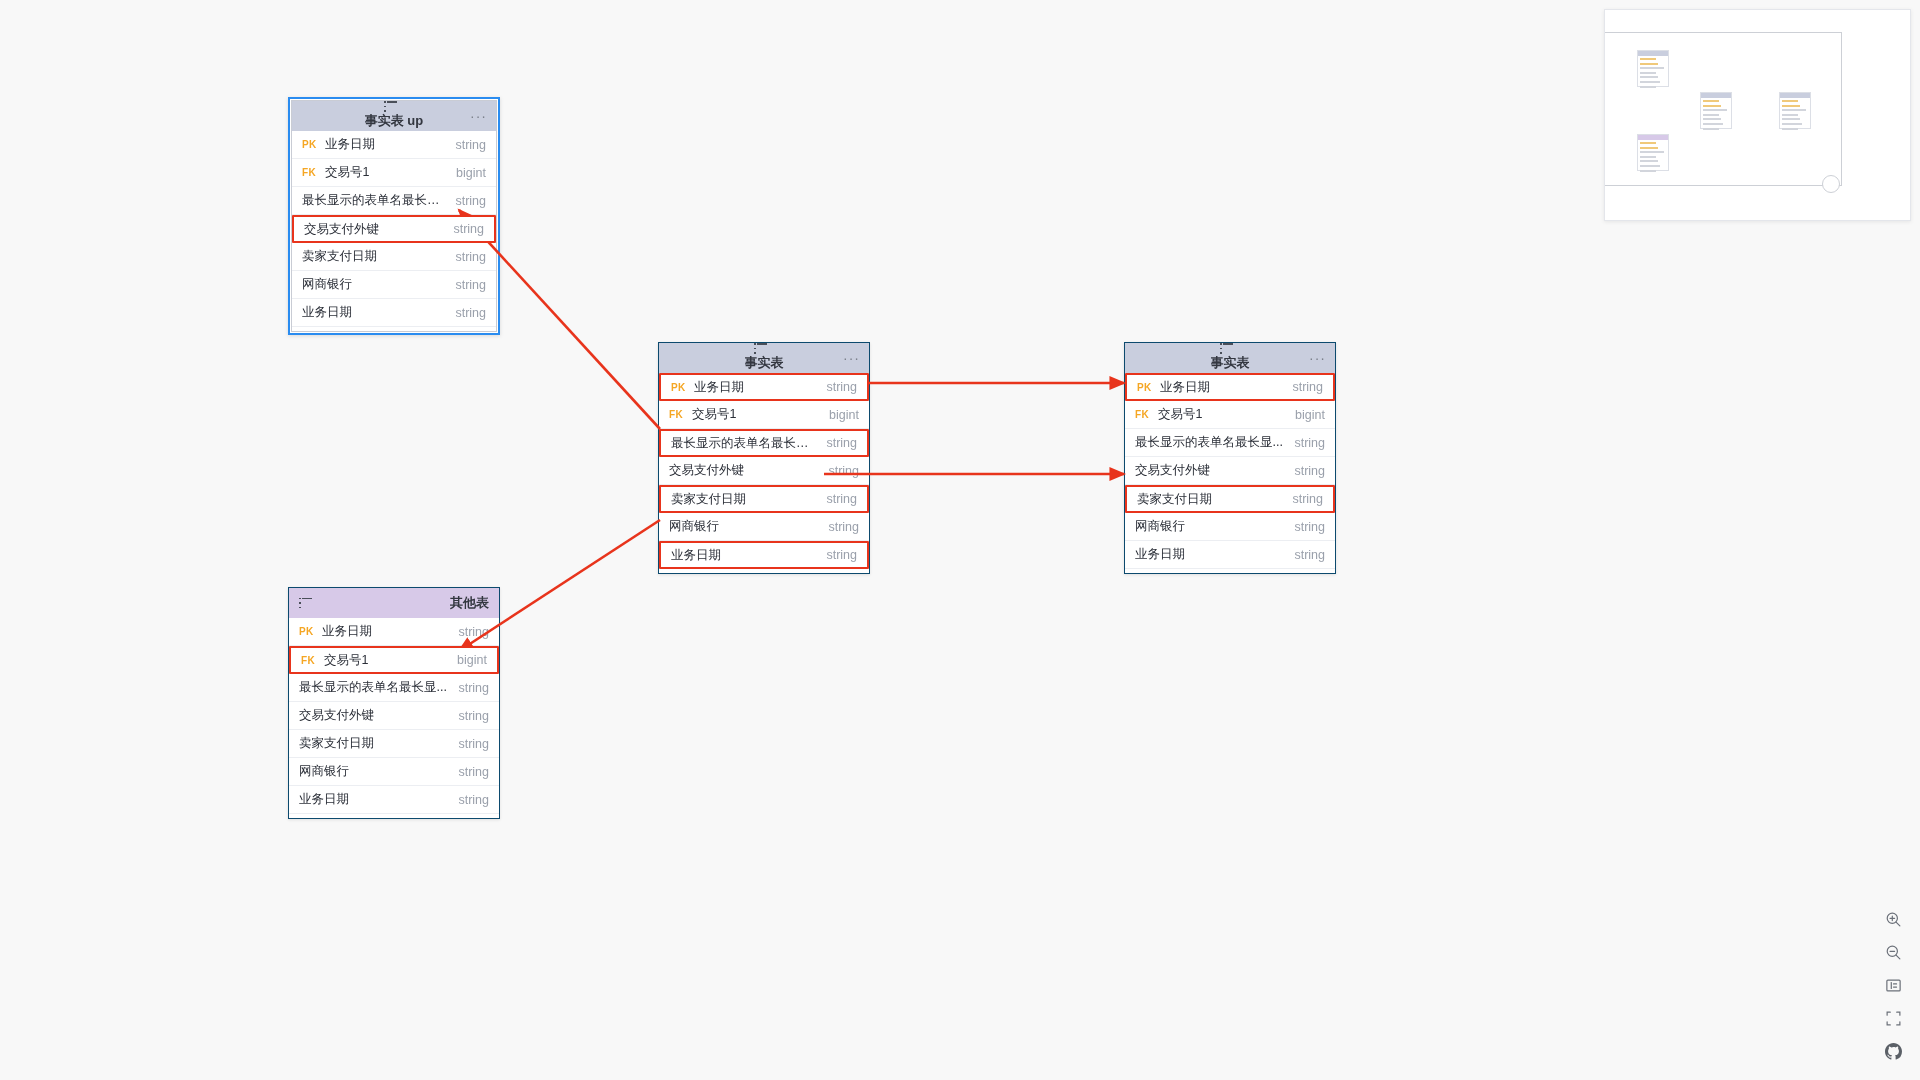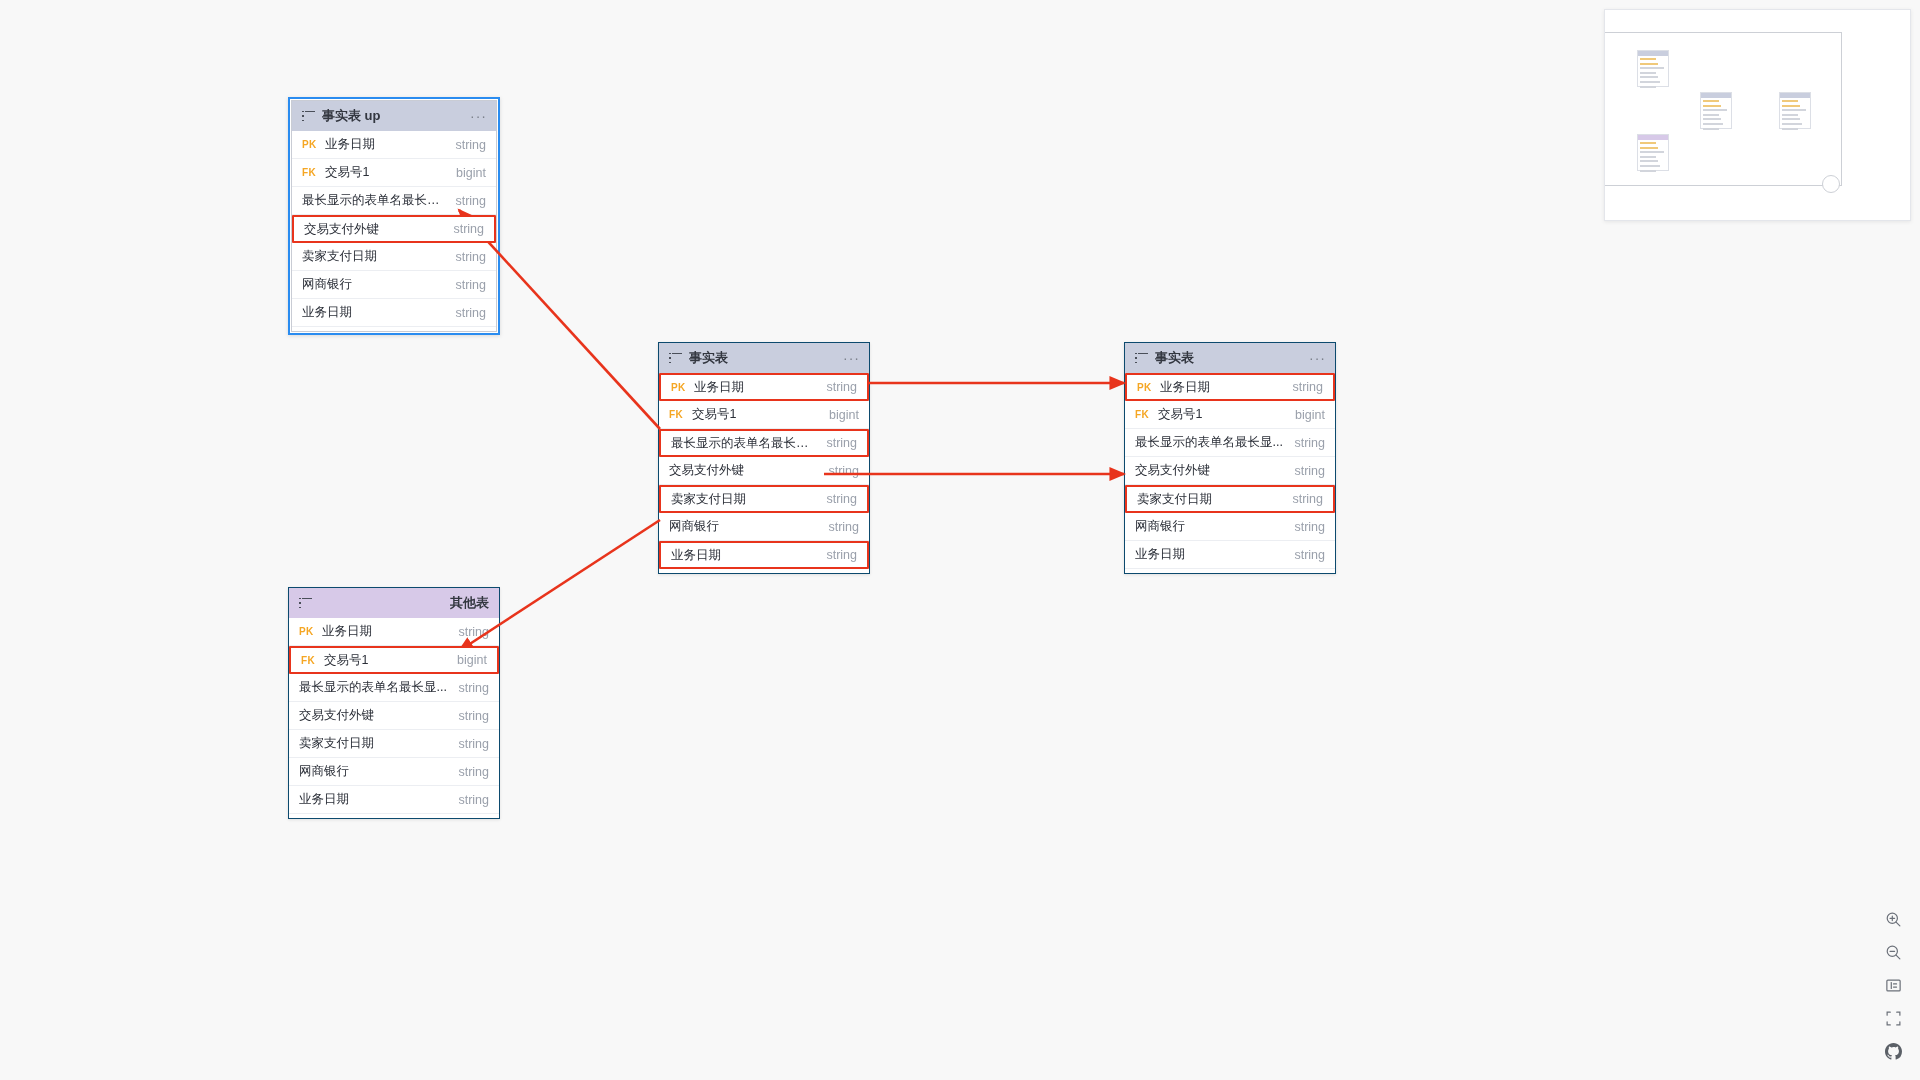--- a/index.html
+++ b/index.html
@@ -44,21 +44,21 @@
     height: 30px;
     display: flex;
     align-items: center;
     padding: 0 10px 0 10px;
     font-size: 13px;
     font-weight: bold;
     color: #333740;
     box-sizing: border-box;
     position: relative;
   }
-  .er-header.theme-blue { background: #c9cede; }
+  .er-header.theme-blue { background: #c9cede; flex-direction: column; }
   .er-header.theme-purple { background: #d7c9e8; justify-content: space-between; }
 
   .list-icon {
     display: inline-block;
     width: 13px;
     height: 11px;
     margin-right: 7px;
     position: relative;
     flex: 0 0 auto;
   }

